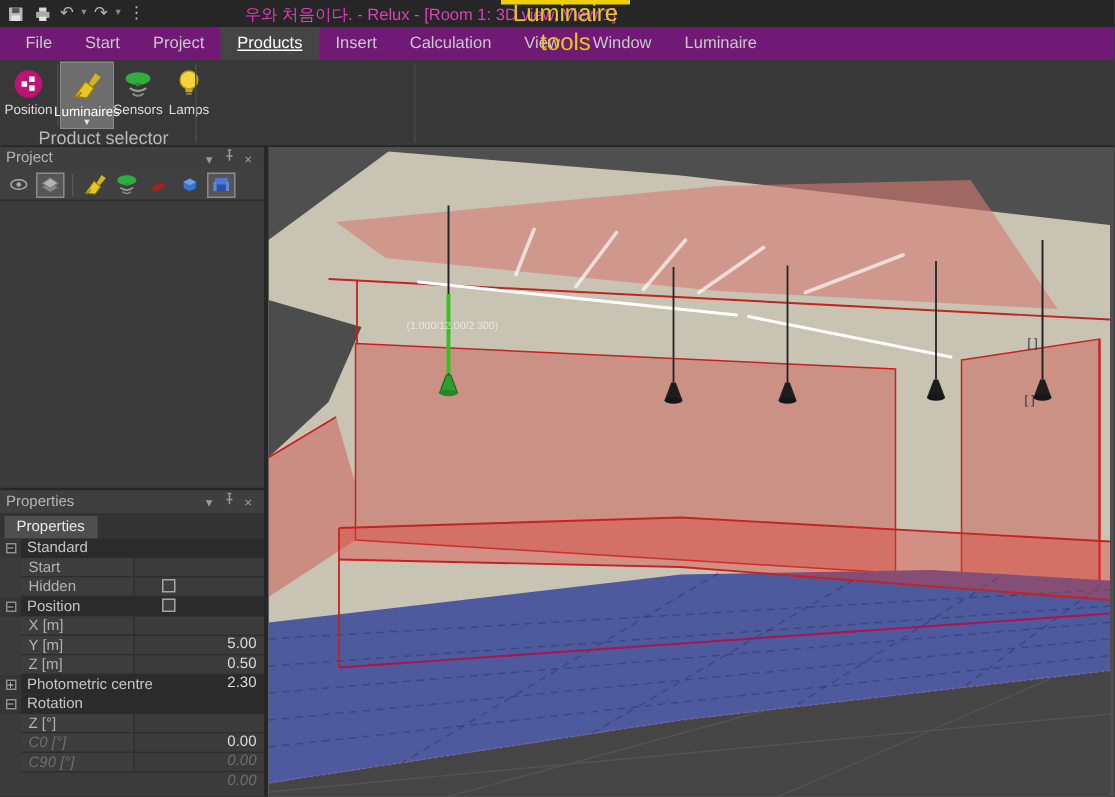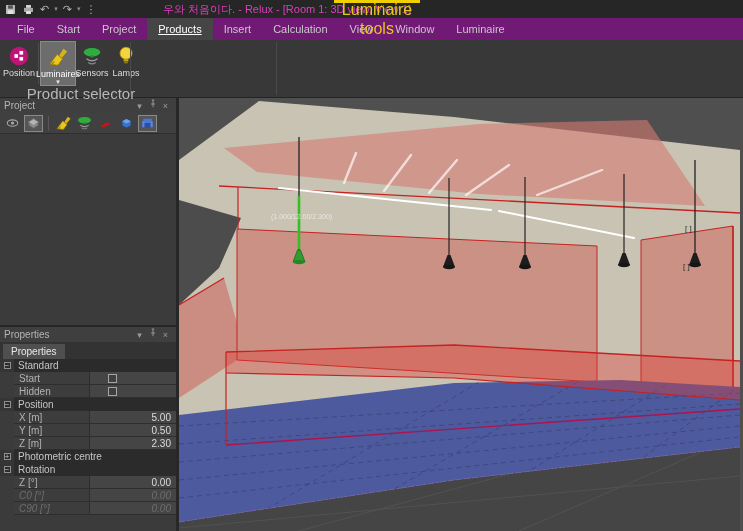--- a/index.html
+++ b/index.html
@@ -28,22 +28,22 @@
   .rbuttons { position:absolute; left:2px; top:2px; height:43px; display:flex; align-items:stretch; }
   .rbtn { width:34px; display:flex; flex-direction:column; align-items:center; justify-content:flex-start;
     padding-top:2px; cursor:default; }
   .rbtn.selected { background:#6d6d6d; outline:1px solid #8a8a8a;justify-content:flex-end; }
   .rbtn .ricon { width:24px; height:24px; display:flex; align-items:center; justify-content:center; }
   .rbtn .rlabel { font-size:9px; color:#dddddd; white-space:nowrap; line-height:10px; }
   .rbtn.selected .rlabel { color:#ffffff; }
   .rbtn .rcaret { font-size:7px; color:#e8e8e8; line-height:6px; }
   .vsep { width:1px; background:#4c4c4c; margin:1px 2px; }
   .gsep { position:absolute; top:2px; bottom:2px; width:1px; background:#4a4a4a; }
-  .grouplabel { position:absolute; left:16px; top:45px; width:130px; text-align:center;
-    font-size:15px; color:#b8b8b8; }
+  .grouplabel { position:absolute; left:4px; top:45px; width:130px; text-align:center;
+    font-size:12px; color:#b8b8b8; }
 
   
   .main { flex:1; display:flex; min-height:0; }
   .leftcol { flex:0 0 179px; display:flex; flex-direction:column; background:#2d2d2d; border-right:3px solid #272727; }
 
   .panel { display:flex; flex-direction:column; background:#3b3b3b; min-height:0; }
   .panel.project { flex:0 0 229px; border-bottom:2px solid #272727; }
   .panel.props { flex:1; }
   .phead { height:15px; background:#3f3f3f; display:flex; align-items:center; padding:0 4px;
     font-size:10px; color:#b5b5b5; flex:0 0 15px; }
@@ -63,21 +63,21 @@
   .prow { display:flex; height:13px; line-height:13px; }
   .psec { background:#2b2b2b; color:#c5c5c5; }
   .psec .gutter { background:#353535; }
   .gutter { flex:0 0 14px; display:flex; align-items:center; justify-content:center; }
   .cbox { width:7px; height:7px; border:1px solid #8f8f8f; color:#c5c5c5; font-size:8px; line-height:5px;
     text-align:center; background:#2b2b2b; }
   .seclabel { flex:1; padding-left:4px; }
   .plabel { flex:0 0 76px; background:#3d3d3d; color:#b2b2b2; padding-left:5px;
     border-bottom:1px solid #2e2e2e; border-right:1px solid #2e2e2e; }
   .pval { flex:1; background:#454545; color:#dcdcdc; text-align:right; padding-right:5px;
-    border-bottom:1px solid #2e2e2e; }
+    border-bottom:1px solid #2e2e2e;margin-top:12px; }
   .prow.disabled .plabel, .prow.disabled .pval { color:#6e6e6e;font-style:italic; }
   .cbx { width:9px; height:9px; border:1px solid #a5a5a5; background:#3f3f3f; display:inline-block;
     margin:2px 0 0 18px; }
   .pval.cbcell { text-align:left; }
 
   .viewport { flex:1; position:relative; background:#4f4f4f; }
   .viewport svg { display:block; }
 </style>
 </head>
 <body>

